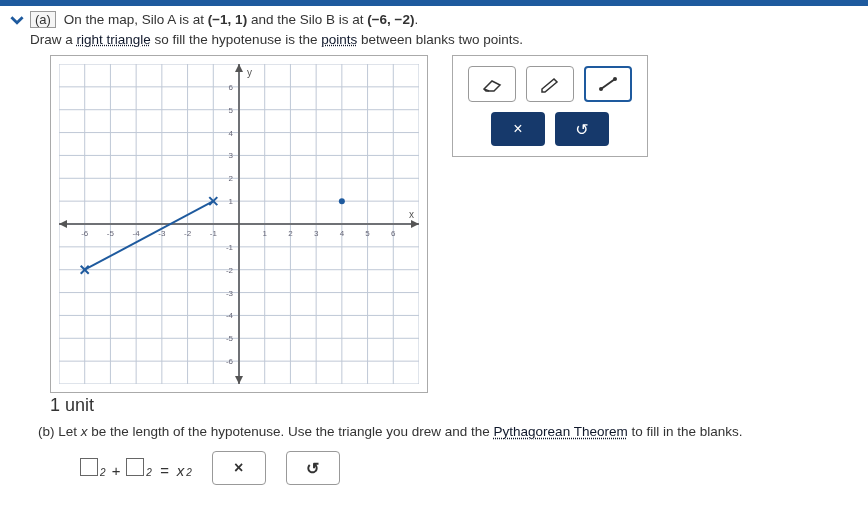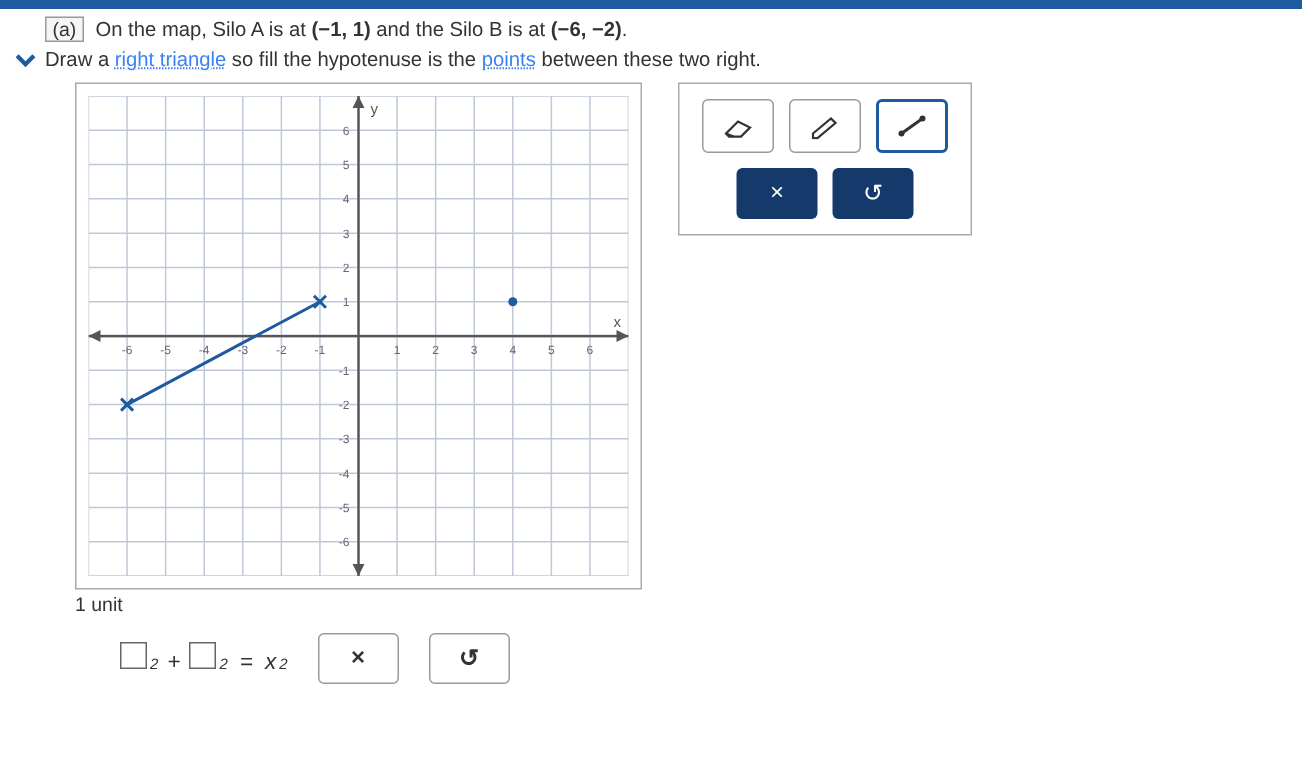--- a/index.html
+++ b/index.html
@@ -1,28 +1,28 @@
 <!DOCTYPE html>
 <html><head>
 <meta charset="utf-8">
 <style>
 *{box-sizing:border-box;margin:0;padding:0}
 body{font-family:Arial,sans-serif;font-size:14px;color:#333;background:#fff;width:868px;height:519px;position:relative}
 .topbar{background:#1e5a9e;height:6px;width:100%}
 .content{padding:4px 8px}
-.part-header{display:flex;align-items:flex-end;gap:4px;margin-bottom:2px}
+.part-header{display:flex;align-items:flex-start;gap:4px;margin-bottom:2px}
 .chevron{width:18px;height:18px;display:flex;align-items:center;justify-content:center;color:#1e5a9e;font-size:14px;margin-top:1px}
 .part-label{border:1px solid #999;padding:0 4px;background:#f5f5f5;font-size:13px;margin-right:4px}
 .question-text{flex:1;font-size:13.5px;line-height:1.45}
-.link{color:#3b82f6;text-decoration:underline dotted}
+.link{color:#0f172a;text-decoration:underline dotted}
 .bold{font-weight:bold}
 .graph-row{display:flex;gap:24px;margin-top:6px;margin-left:42px;align-items:flex-start}
 .graph-wrap{border:1px solid #aaa;padding:8px;background:#fff}
 svg.grid{display:block}
-.unit-label{font-size:13px;margin-left:42px;margin-top:2px}
+.unit-label{font-size:18px;margin-left:42px;margin-top:2px}
 .tools{border:1px solid #aaa;padding:10px 14px;background:#fff;display:flex;flex-direction:column;gap:10px;width:196px}
 .toolrow{display:flex;gap:10px;justify-content:center}
 .toolbtn{width:48px;height:36px;border:1px solid #999;border-radius:4px;background:#fff;display:flex;align-items:center;justify-content:center;cursor:pointer}
 .toolbtn.selected{border:2px solid #1e5a9e}
 .actbtn{width:54px;height:34px;border:none;border-radius:4px;background:#16396b;color:#fff;display:flex;align-items:center;justify-content:center;font-size:16px;cursor:pointer}
 .part-b{margin-top:8px;margin-left:30px;font-size:13.5px}
 .equation-row{display:flex;align-items:center;gap:20px;margin-top:12px;margin-left:72px}
 .eq{font-size:15px;font-style:italic;display:flex;align-items:baseline;gap:2px}
 .box-input{width:18px;height:18px;border:1px solid #666;display:inline-block;vertical-align:baseline;background:#fff}
 .sup{font-size:10px;vertical-align:super}
@@ -36,21 +36,21 @@
   <div class="part-header">
     <div class="chevron">
       <svg width="14" height="14" viewBox="0 0 10 10">
           <path d="M1 3 L5 7 L9 3" fill="none" stroke="#1e5a9e" stroke-width="2"></path>
         </svg>
     </div>
     <div class="question-text">
       <span class="part-label">(a)</span>
       <span>
         <span>On the map, Silo A is at </span><span class="bold">(−1, 1)</span><span> and the Silo B is at </span><span class="bold">(−6, −2)</span><span>.</span><br>
-        <span>Draw a </span><span class="link">right triangle</span><span> so fill the hypotenuse is the </span><span class="link">points</span><span> between these two right.</span>
+        <span>Draw a </span><span class="link">right triangle</span><span> so fill the hypotenuse is the </span><span class="link">points</span><span> between blanks two points.</span>
       </span>
     </div>
   </div>
 
   <div class="graph-row">
     <div class="graph-wrap">
       <svg class="grid" id="gridsvg" width="360" height="320" viewBox="0 0 360 320">
           <line x1="0" y1="0" x2="0" y2="320" stroke="#bfc8d6" stroke-width="1"></line>
           <line x1="25.71428571428571" y1="0" x2="25.71428571428571" y2="320" stroke="#bfc8d6" stroke-width="1"></line>
           <line x1="51.42857142857142" y1="0" x2="51.42857142857142" y2="320" stroke="#bfc8d6" stroke-width="1"></line>
@@ -152,20 +152,24 @@
           </div>
         <div class="actbtn">
             <span>↺</span>
           </div>
       </div>
     </div>
   </div>
 
   <div class="unit-label">1 unit</div>
 
+  <div class="part-b">
+    <span>(b)</span>
+    <span>Let </span><span style="font-style:italic">x</span><span> be the length of the hypotenuse. Use the triangle you drew and the </span><span class="link">Pythagorean Theorem</span><span> to fill in the blanks.</span>
+  </div>
 
   <div class="equation-row">
     <div class="eq">
       <span class="box-input"></span>
         <span class="sup">2</span>
       <span style="margin:0 4px">+</span>
       <span class="box-input"></span>
         <span class="sup">2</span>
       <span style="margin:0 6px">=</span>
       <span>x</span>

